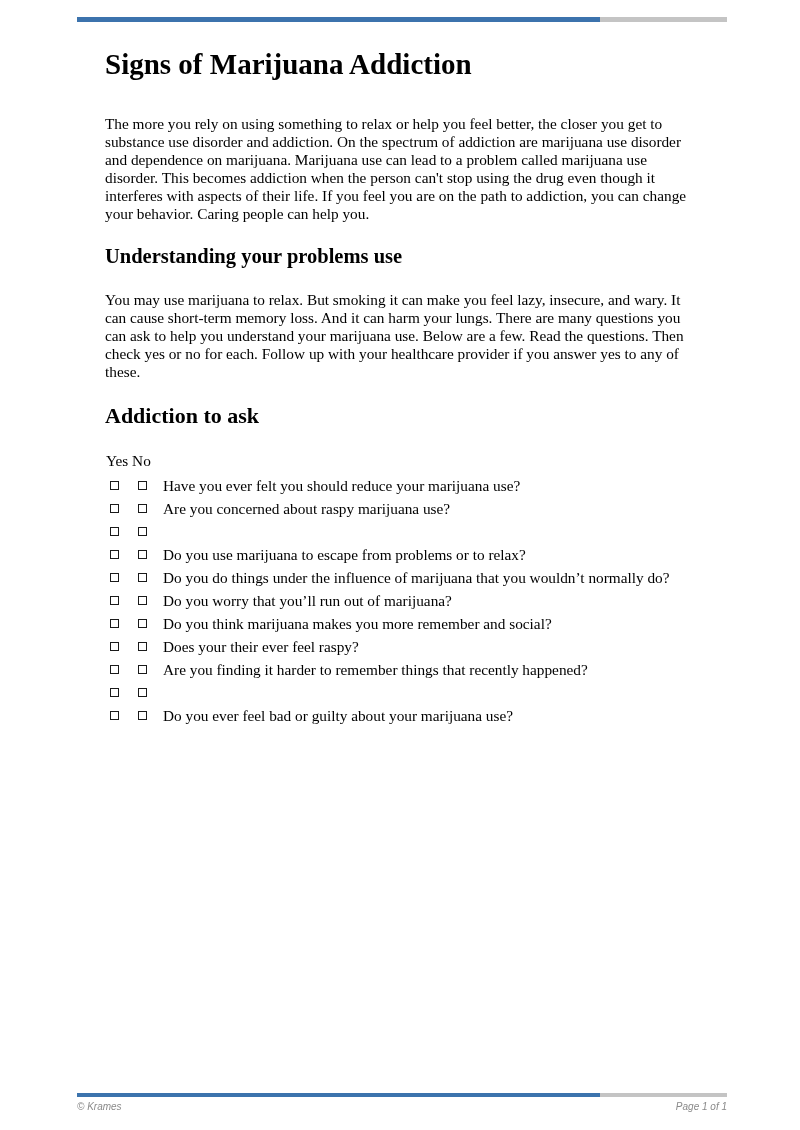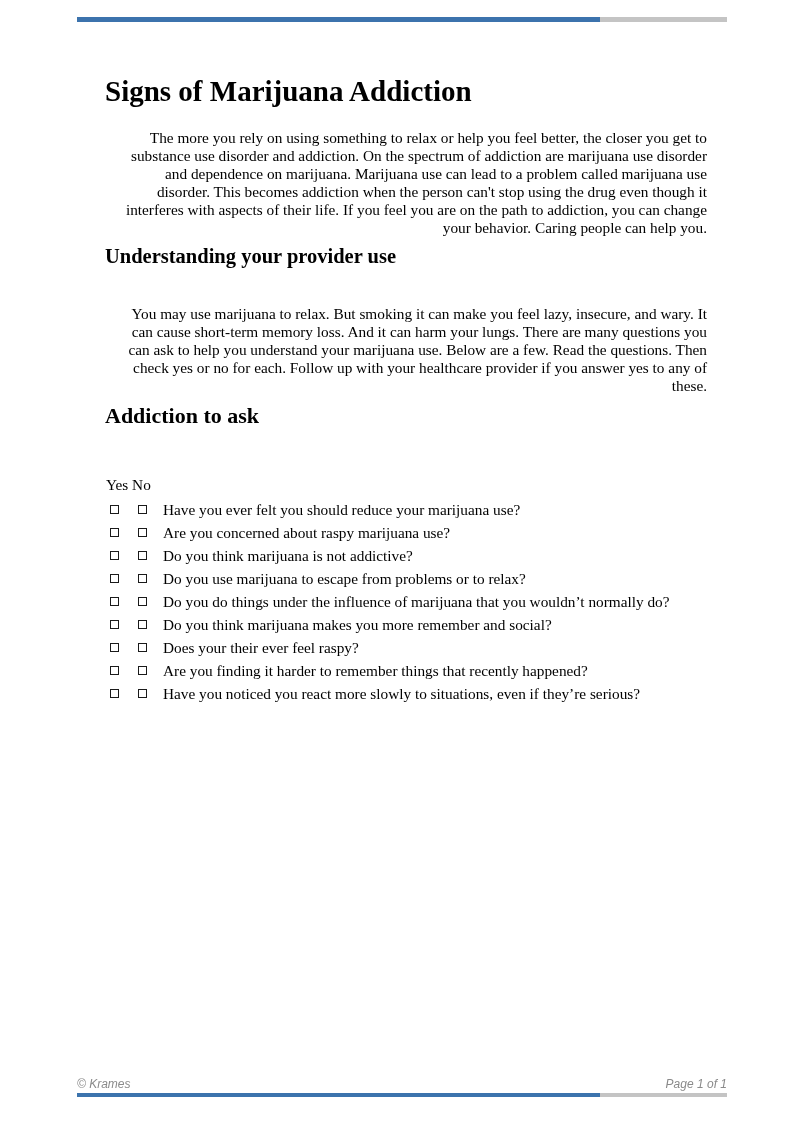--- a/index.html
+++ b/index.html
@@ -47,30 +47,30 @@
     width: 588px;
   }
 
   h1.doc-title {
     font-size: 29px;
     font-weight: bold;
     line-height: 1.1;
     margin: 0;
     padding: 0;
     position: absolute;
-    top: 76px;
+    top: 49px;
     left: 0;
     letter-spacing: 0px;
   }
 
   .body-text {
     font-size: 15.3px;
     line-height: 18.1px;
-    margin: 14px;
-    text-align: right;
+    margin: 0;
+    text-align: left;
   }
 
   h2.section-head {
     font-weight: bold;
     margin: 0;
     line-height: 1.15;
   }
   h2.h-understanding { font-size: 20.5px; }
   h2.h-questions { font-size: 22px; }
 
@@ -78,21 +78,20 @@
   .h2a { position: absolute; top: 245px; left: 0; }
   .p2 { position: absolute; top: 291px; left: 0; width: 588px; }
   .h2b { position: absolute; top: 403px; left: 0; }
 
   
   .checklist {
     position: absolute;
     top: 452px;
     left: 0;
     width: 600px;
-    margin-top: 24px;
   }
   .yesno-head {
     font-size: 15.3px;
     line-height: 18px;
     margin: 0 0 4px 1px;
     white-space: pre;
   }
   .q-row {
     display: flex;
     align-items: center;
@@ -111,47 +110,47 @@
   .q-text {
     font-size: 15.3px;
     line-height: 18px;
     margin-left: 16px;
     white-space: nowrap;
   }
 
   
   .footer {
     position: absolute;
-    top: 1077px;
+    top: 1101px;
     left: 77px;
     width: 650px;
     display: flex;
     justify-content: space-between;
     align-items: baseline;
     font-family: "Liberation Sans", "DejaVu Sans", sans-serif;
-    font-size: 12px;
+    font-size: 10px;
     font-style: italic;
     color: #8a8a8a;
   }
 </style>
 </head>
 <body>
 
 <div class="rule rule-top">
   <div class="seg-blue"></div>
   <div class="seg-gray"></div>
 </div>
 
 <div class="page">
 
   <h1 class="doc-title">Signs of Marijuana Addiction</h1>
 
   <p class="body-text p1">The more you rely on using something to relax or help you feel better, the closer you get to substance use disorder and addiction. On the spectrum of addiction are marijuana use disorder and dependence on marijuana. Marijuana use can lead to a problem called marijuana use disorder. This becomes addiction when the person can't stop using the drug even though it interferes with aspects of their life. If you feel you are on the path to addiction, you can change your behavior. Caring people can help you.</p>
 
-  <h2 class="section-head h-understanding h2a">Understanding your provider use</h2>
+  <h2 class="section-head h-understanding h2a">Understanding your problems use</h2>
 
   <p class="body-text p2">You may use marijuana to relax. But smoking it can make you feel lazy, insecure, and wary. It can cause short-term memory loss. And it can harm your lungs. There are many questions you can ask to help you understand your marijuana use. Below are a few. Read the questions. Then check yes or no for each. Follow up with your healthcare provider if you answer yes to any of these.</p>
 
   <h2 class="section-head h-questions h2b">Addiction to ask</h2>
 
   <div class="checklist">
 
     <div class="yesno-head">Yes No</div>
 
     <div class="q-row">
@@ -162,36 +161,40 @@
 
     <div class="q-row">
       <span class="cbox yes"></span>
       <span class="cbox no"></span>
       <span class="q-text">Are you concerned about raspy marijuana use?</span>
     </div>
 
     <div class="q-row">
       <span class="cbox yes"></span>
       <span class="cbox no"></span>
-      <span class="q-text">Do you think marijuana is not addictive?</span>
     </div>
 
     <div class="q-row">
       <span class="cbox yes"></span>
       <span class="cbox no"></span>
       <span class="q-text">Do you use marijuana to escape from problems or to relax?</span>
     </div>
 
 
     <div class="q-row">
       <span class="cbox yes"></span>
       <span class="cbox no"></span>
       <span class="q-text">Do you do things under the influence of marijuana that you wouldn’t normally do?</span>
     </div>
 
+    <div class="q-row">
+      <span class="cbox yes"></span>
+      <span class="cbox no"></span>
+      <span class="q-text">Do you worry that you’ll run out of marijuana?</span>
+    </div>
 
     <div class="q-row">
       <span class="cbox yes"></span>
       <span class="cbox no"></span>
       <span class="q-text">Do you think marijuana makes you more remember and social?</span>
     </div>
 
     <div class="q-row">
       <span class="cbox yes"></span>
       <span class="cbox no"></span>
@@ -200,23 +203,27 @@
 
     <div class="q-row">
       <span class="cbox yes"></span>
       <span class="cbox no"></span>
       <span class="q-text">Are you finding it harder to remember things that recently happened?</span>
     </div>
 
     <div class="q-row">
       <span class="cbox yes"></span>
       <span class="cbox no"></span>
-      <span class="q-text">Have you noticed you react more slowly to situations, even if they’re serious?</span>
-    </div>
-
+    </div>
+
+    <div class="q-row">
+      <span class="cbox yes"></span>
+      <span class="cbox no"></span>
+      <span class="q-text">Do you ever feel bad or guilty about your marijuana use?</span>
+    </div>
 
   </div>
 </div>
 
 <div class="rule rule-bottom">
   <div class="seg-blue"></div>
   <div class="seg-gray"></div>
 </div>
 
 <div class="footer">

